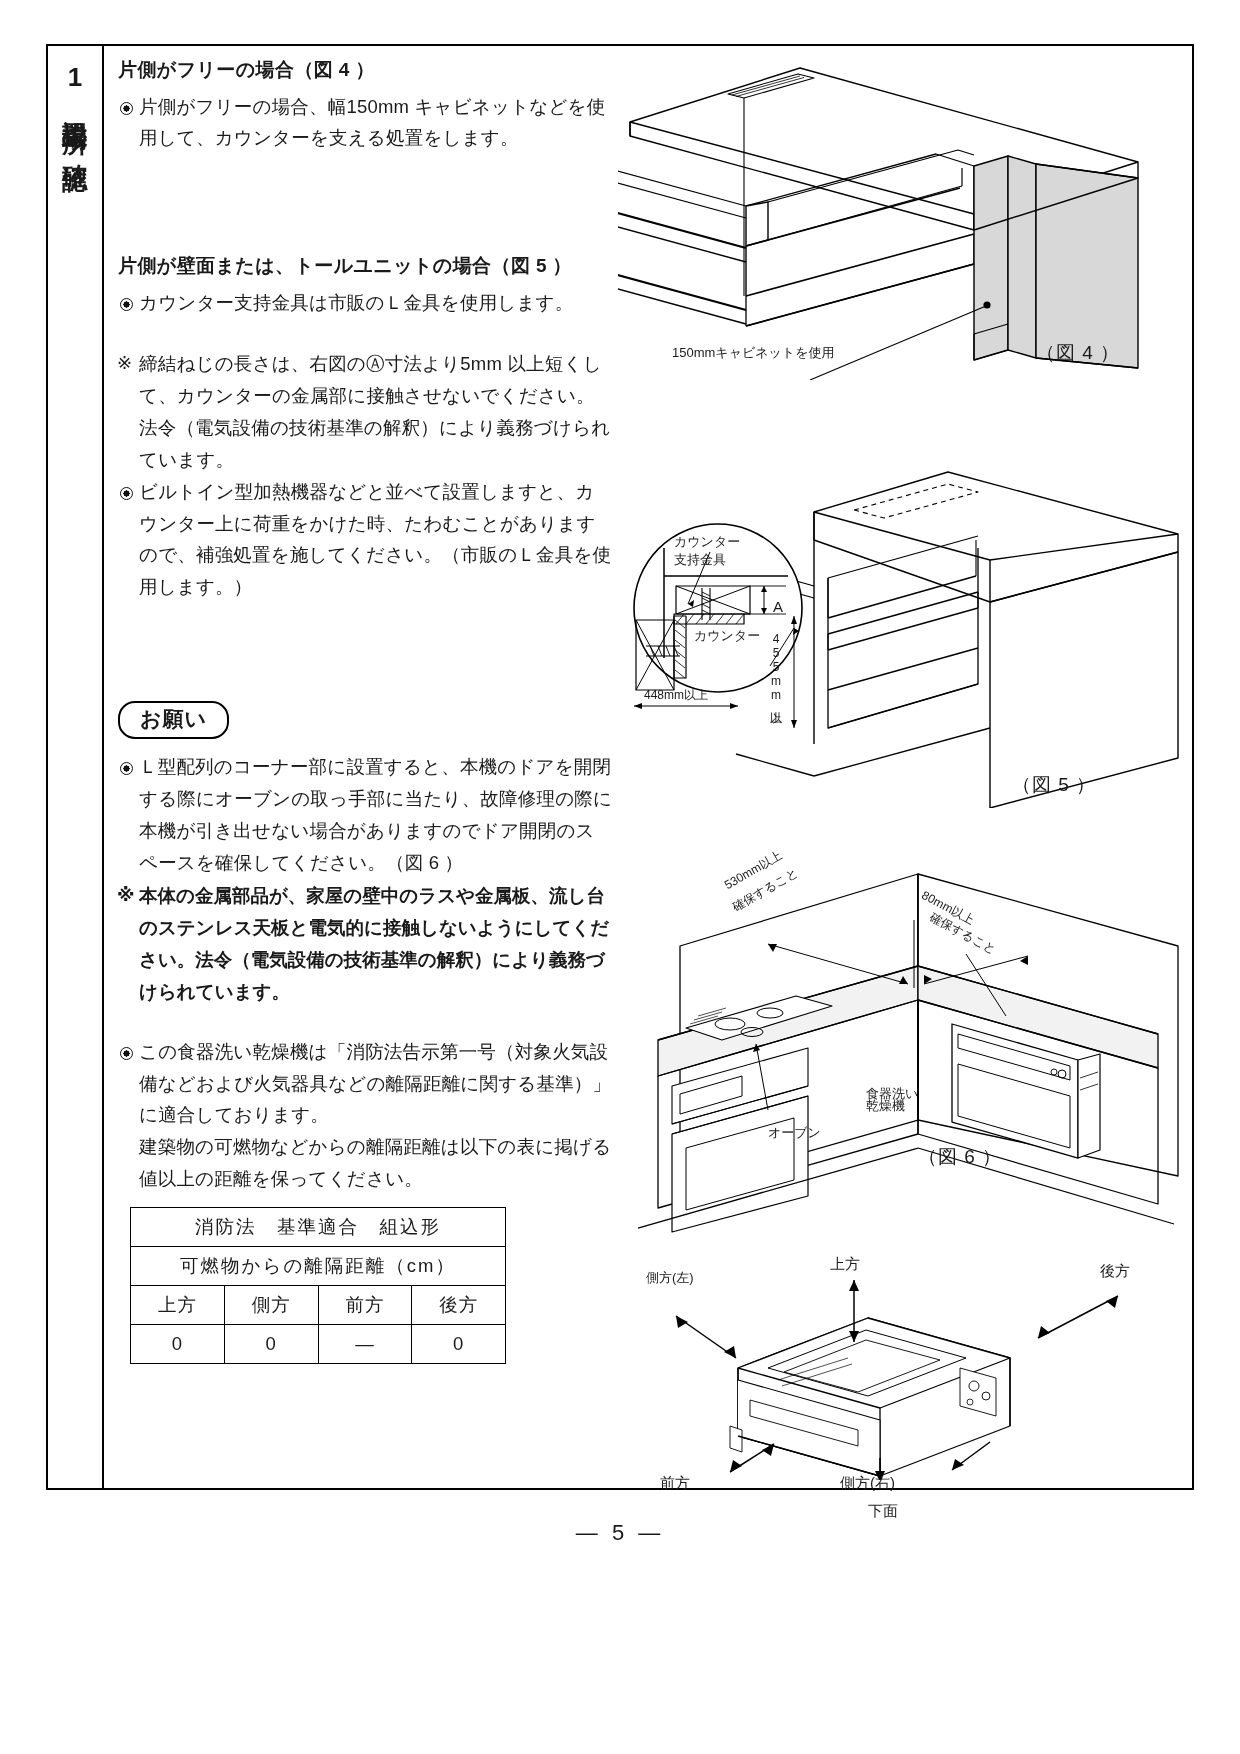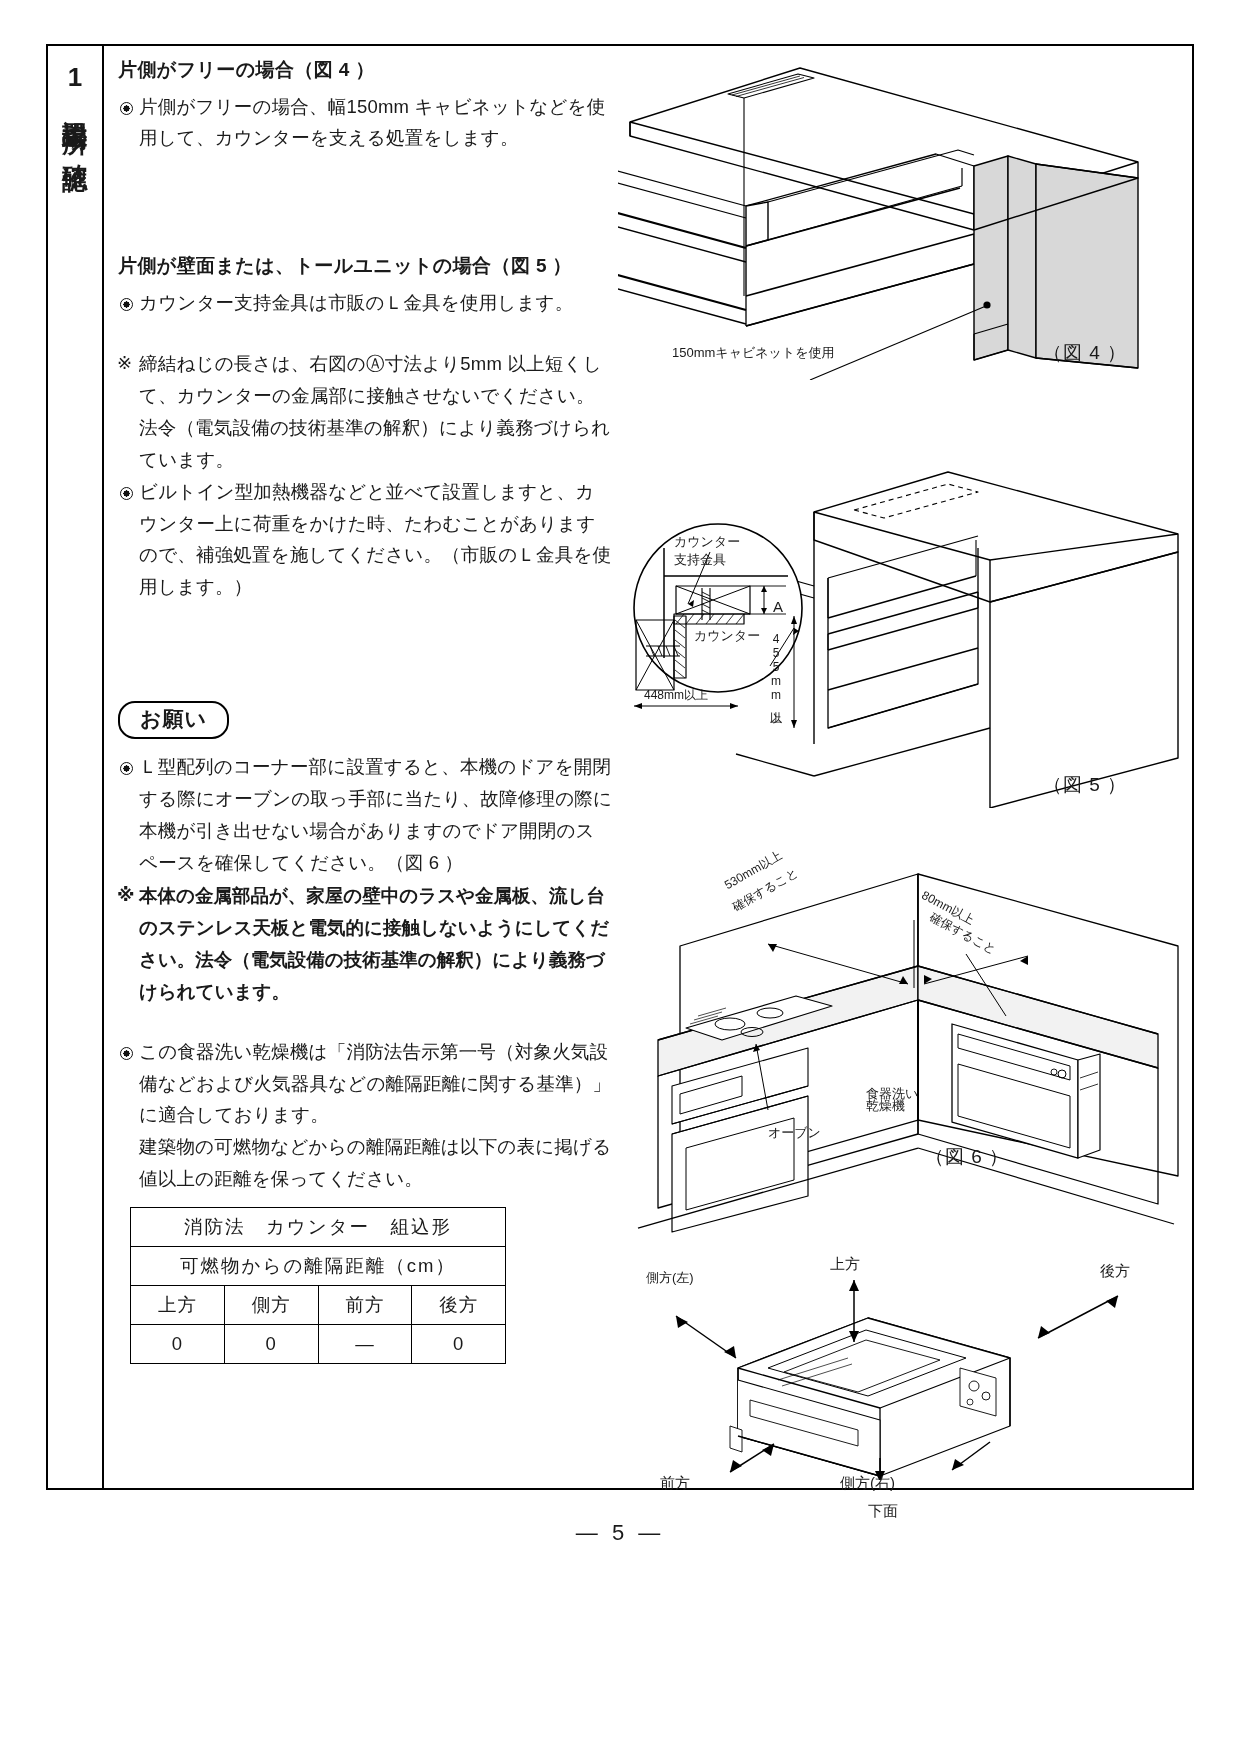--- a/index.html
+++ b/index.html
@@ -157,21 +157,20 @@
     left: 618px;
     top: 50px;
     width: 566px;
     height: 1434px;
   }
   .fig-cap {
     position: absolute;
     font-size: 19px;
     letter-spacing: 1px;
     white-space: nowrap;
-    padding-left: 7px;
   }
   .lbl {
     position: absolute;
     font-size: 13px;
     line-height: 1.25;
     white-space: nowrap;
     letter-spacing: 0;
   }
   .lbl.sm { font-size: 12px; }
   .lbl.vert {
@@ -248,21 +247,21 @@
       <div class="para bullet-row">
         <span>この食器洗い乾燥機は「消防法告示第一号（対象火気設備などおよび火気器具などの離隔距離に関する基準）」に適合しております。</span>
         <br>
         <span>建築物の可燃物などからの離隔距離は以下の表に掲げる値以上の距離を保ってください。</span>
       </div>
 
       
       <table class="fire-table">
         <tbody>
             <tr>
-          <td class="spanrow" colspan="4">消防法　カウンター　組込形</td>
+          <td class="spanrow" colspan="4">消防法　基準適合　組込形</td>
         </tr>
         <tr>
           <td class="spanrow" colspan="4">可燃物からの離隔距離（cm）</td>
         </tr>
         <tr>
           <td>上方</td>
           <td>側方</td>
           <td>前方</td>
           <td>後方</td>
         </tr>
@@ -412,21 +411,21 @@
         <path d="M176 300 l-3 -8 h6 z" fill="#000" stroke="none"></path>
       </g>
     </svg>
 
     <div class="lbl" style="left:56px; top:484px;">カウンター</div>
     <div class="lbl" style="left:56px; top:502px;">支持金具</div>
     <div class="lbl" style="left:155px; top:548px; font-size:15px;">A</div>
     <div class="lbl" style="left:76px; top:578px;">カウンター</div>
     <div class="lbl sm" style="left:26px; top:638px;">448mm以上</div>
     <div class="lbl sm vert" style="left:150px; top:582px;">455mm以上</div>
-    <div class="fig-cap" style="left:418px; top:722px;">（図 5 ）</div>
+    <div class="fig-cap" style="left:394px; top:722px;">（図 5 ）</div>
 
     <svg width="566" height="410" viewBox="0 0 566 410" style="position:absolute; left:0; top:778px;">
       <g fill="none" stroke="#000" stroke-width="1.3" stroke-linejoin="round">
 
         <path d="M62 118 L300 46 L300 292 L62 360 Z" fill="#fff"></path>
         <path d="M300 46 L560 118 L560 348 L300 292 Z" fill="#fff"></path>
 
         <path d="M300 46 L300 292" stroke-width="1.5"></path>
 
         <path d="M40 212 L300 138 L300 172 L40 248 Z" fill="#f2f2f2"></path>

